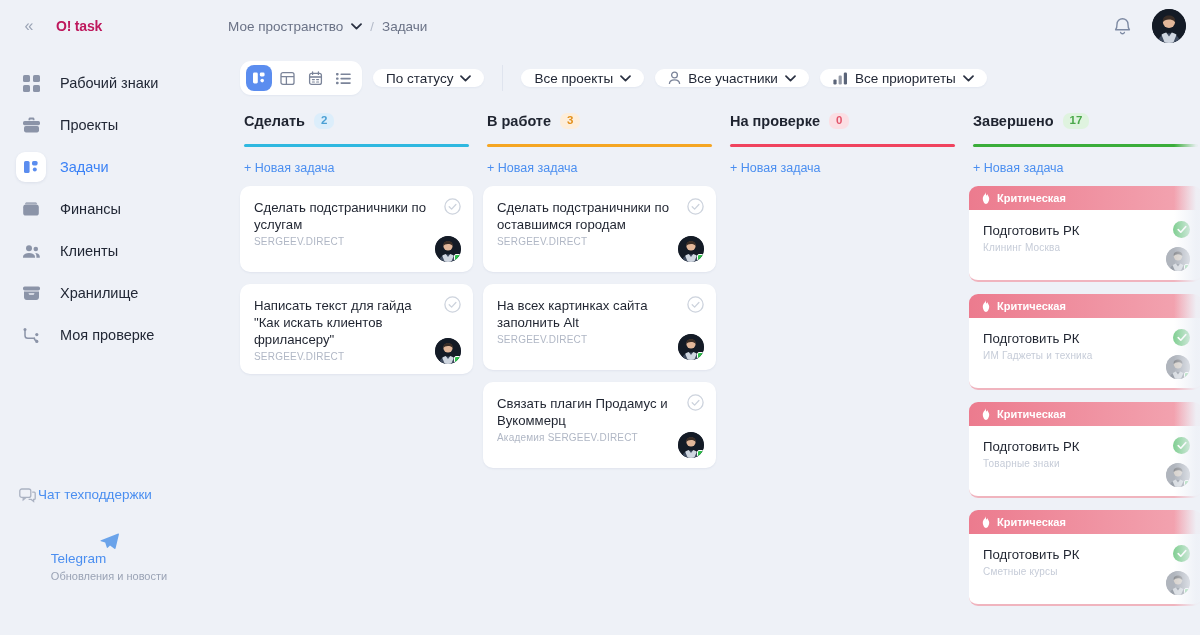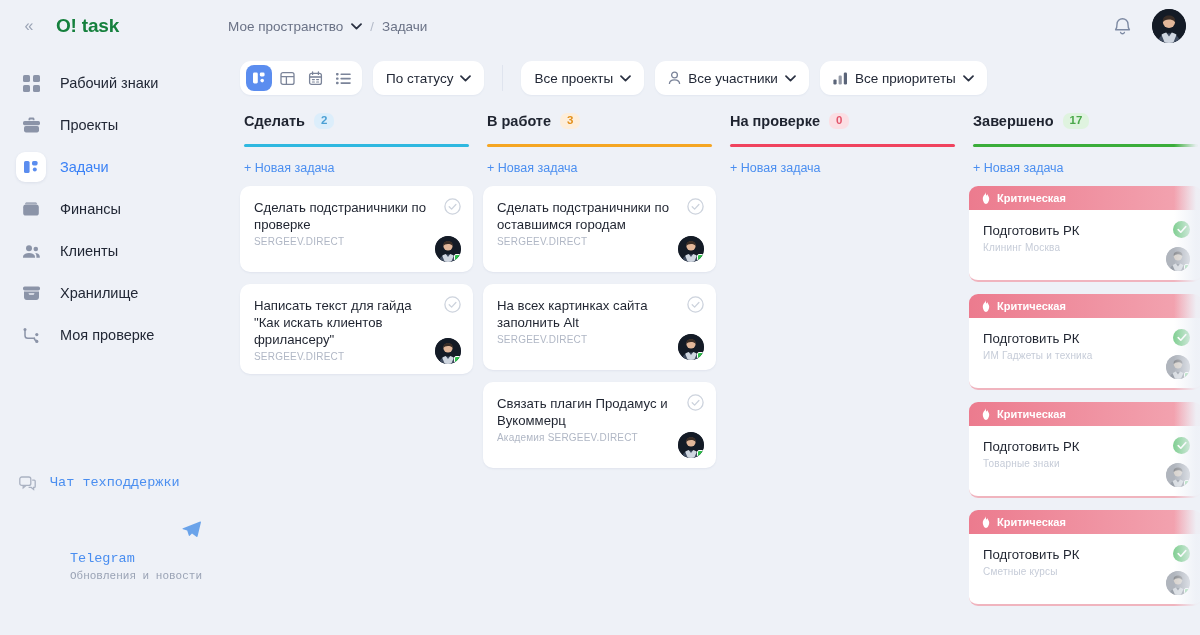--- a/index.html
+++ b/index.html
@@ -21,42 +21,42 @@
     position: relative;
     padding-top: 0;
   }
   .sb-top { display: flex; align-items: center; height: 52px; padding: 0 16px; }
   .collapse-btn {
     width: 26px; height: 26px; display: flex; align-items: center; justify-content: center;
     color: #9aa3b5; font-size: 16px; cursor: pointer; background: none; border: none;
     font-family: inherit;
   }
   .brand {
-    margin-left: 14px; font-size: 19px; font-weight: 700; letter-spacing: -0.2px;
-    color: #15803d; cursor: pointer; white-space: nowrap;
+    margin-left: 14px; font-size: 14px; font-weight: 700; letter-spacing: -0.2px;
+    color: #be185d; cursor: pointer; white-space: nowrap;
   }
 
   .nav { margin-top: 14px; }
   .nav-item {
     display: flex; align-items: center; gap: 14px;
     height: 34px; padding: 0 16px; margin-bottom: 0;
     cursor: pointer; position: relative;
   }
   .nav-item + .nav-item { margin-top: 8px; }
   .nav-ico {
     width: 30px; height: 30px; flex: 0 0 30px;
     display: flex; align-items: center; justify-content: center;
     border-radius: 9px;
   }
   .nav-item.active .nav-ico { background: #ffffff; box-shadow: 0 1px 3px rgba(80,100,140,.12); }
   .nav-label { font-size: 14.5px; color: #222836; white-space: nowrap; }
   .nav-item.active .nav-label { color: #3b82f6; }
 
   .sb-bottom { position: absolute; left: 0; bottom: 52px; width: 100%; padding: 0 16px; }
-  .sb-link { display: flex; align-items: flex-end; gap: 12px; cursor: pointer; font-family: Liberation Mono, monospace; }
+  .sb-link { display: flex; align-items: center; gap: 0; cursor: pointer; }
   .sb-link + .sb-link { margin-top: 26px; flex-direction: column; }
   .sb-link-ico { width: 22px; flex: 0 0 22px; display:flex; align-items:center; justify-content:center; padding-top:1px;}
   .sb-link-title { font-size: 13.5px; color: #4a8ef0; line-height: 16px; }
   .sb-link-sub { font-size: 11px; color: #9aa3b5; margin-top: 3px; line-height: 13px; }
 
   
   .main { flex: 1 1 auto; height: 635px; position: relative; overflow: hidden; background: #eef1f7; }
 
   .topbar { height: 52px; display: flex; align-items: center; padding: 0 14px 0 10px; }
   .crumbs { display: flex; align-items: center; gap: 8px; font-size: 13.5px; color: #6b7governed; }
@@ -77,21 +77,21 @@
     display: flex; align-items: center; gap: 2px;
     background: #fff; border-radius: 11px; padding: 4px 6px; height: 34px;
     box-shadow: 0 1px 2px rgba(90,110,150,.07);
   }
   .view-btn {
     width: 26px; height: 26px; border-radius: 8px; border: none; background: none;
     display: flex; align-items: center; justify-content: center; cursor: pointer; color: #7b8499;
   }
   .view-btn.active { background: #5b8def; color: #fff; }
   .pill {
-    display: flex; align-items: center; gap: 7px; height: 34px; padding: 0 13px;
+    display: flex; align-items: center; gap: 7px; height: 18px; padding: 0 13px;
     background: #fff; border-radius: 11px; border: none; cursor: pointer;
     font-size: 13.5px; color: #222836; font-family: inherit; white-space: nowrap;
     box-shadow: 0 1px 2px rgba(90,110,150,.07);
   }
   .pill .caret { color: #2a3142; display: flex; align-items: center; }
   .divider-v { width: 1px; height: 26px; background: #dfe4ee; margin: 0 7px; }
 
   
   .board {
     display: flex; gap: 0; padding: 12px 0 0 22px;
@@ -425,21 +425,21 @@
           <div class="col-title-row">
             <span class="col-title">Сделать</span>
             <span class="col-count" style="background:#dceefb;color:#4a9fd4">2</span>
           </div>
           <div class="col-rule" style="background:#2eb8e0"></div>
         </div>
         <span class="new-task">+ Новая задача</span>
         <div class="cards">
 
           <div class="card">
-            <div class="card-title">Сделать подстраничники по проверке</div>
+            <div class="card-title">Сделать подстраничники по услугам</div>
             <div class="card-sub">SERGEEV.DIRECT</div>
             <span class="card-check">
               <svg width="17" height="17" viewBox="0 0 17 17" fill="none" stroke="#cdd3dd" stroke-width="1.3">
                   <circle cx="8.5" cy="8.5" r="7.6"></circle>
                   <path d="m5.2 8.8 2.4 2.3 4.3-4.6" stroke-linecap="round" stroke-linejoin="round"></path>
                 </svg>
             </span>
             <span class="card-avatar">
               <svg width="26" height="26" viewBox="0 0 26 26">
                   <circle cx="13" cy="13" r="13" fill="#141b26"></circle>

